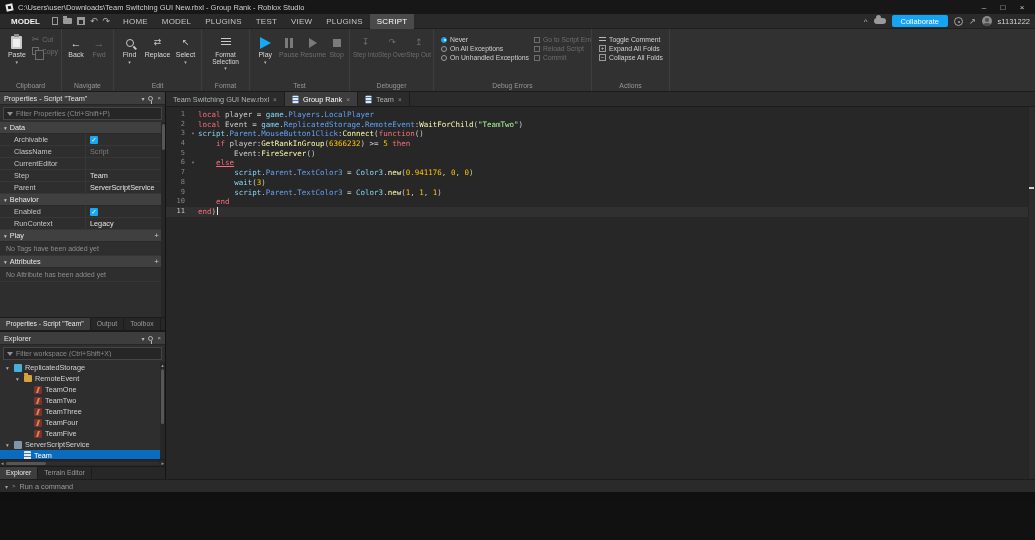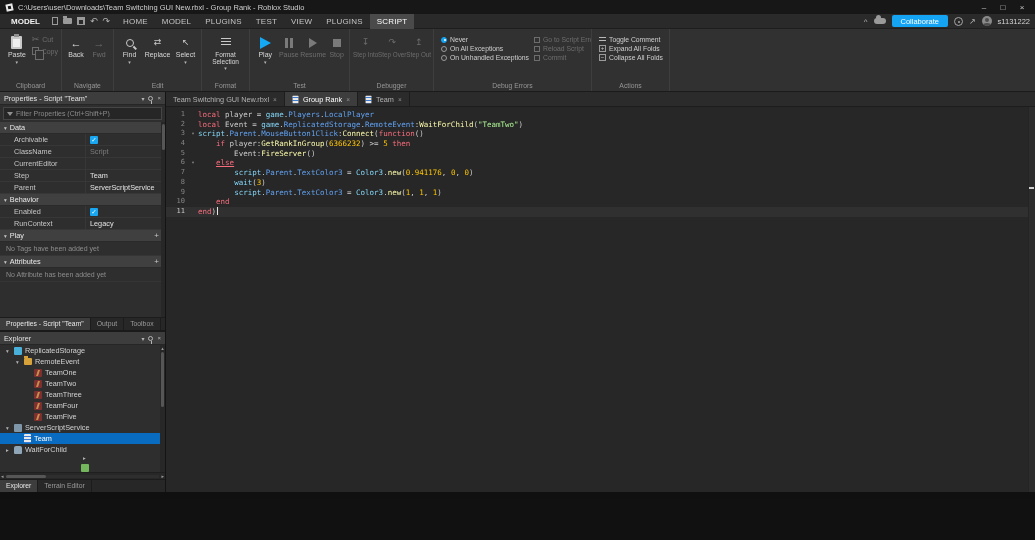--- a/index.html
+++ b/index.html
@@ -482,20 +482,26 @@
         </div>
 
       <div class="splitter"></div>
 
       <div class="panel-header">
         <span class="ph-title">Explorer</span>
         <span class="ph-glyph">▾</span>
         <span class="pin"></span>
         <span class="ph-glyph">×</span>
       </div>
+      <div class="filter-wrap">
+        <div class="filter-box">
+          <span class="funnel"></span>
+          <input class="filter-input" placeholder="Filter workspace (Ctrl+Shift+X)" style="">
+        </div>
+      </div>
       <div class="tree" id="tree">
         <span class="tree-vscroll">
           <span class="arr">▴</span>
           <span class="thumb"></span>
         </span>
       <div class="trow" style="padding-left: 4px;">
             <span class="tarrow">▾</span>
             <span class="ti i-replicated-storage"></span>
             <span class="tlabel">ReplicatedStorage</span>
           </div>
@@ -595,15 +601,20 @@
             <div class="codeline current"><span class="gutter">11</span><span class="fold"></span><span class="ctext"><span style="color: rgb(248, 109, 124);">end</span><span style="color: rgb(204, 204, 204);">)</span><span class="caret"></span></span></div>
           </div>
         <div class="ed-scroll">
             <span class="mark"></span>
           </div>
       </div>
     </div>
 
   </div>
 
+  <div class="statusbar">
+    <span class="sb-glyph">▾</span>
+    <span class="sb-glyph">&gt;</span>
+    <span>Run a command</span>
+  </div>
   <div class="bottomstrip"></div>
 
 </div>
 
 </body></html>

